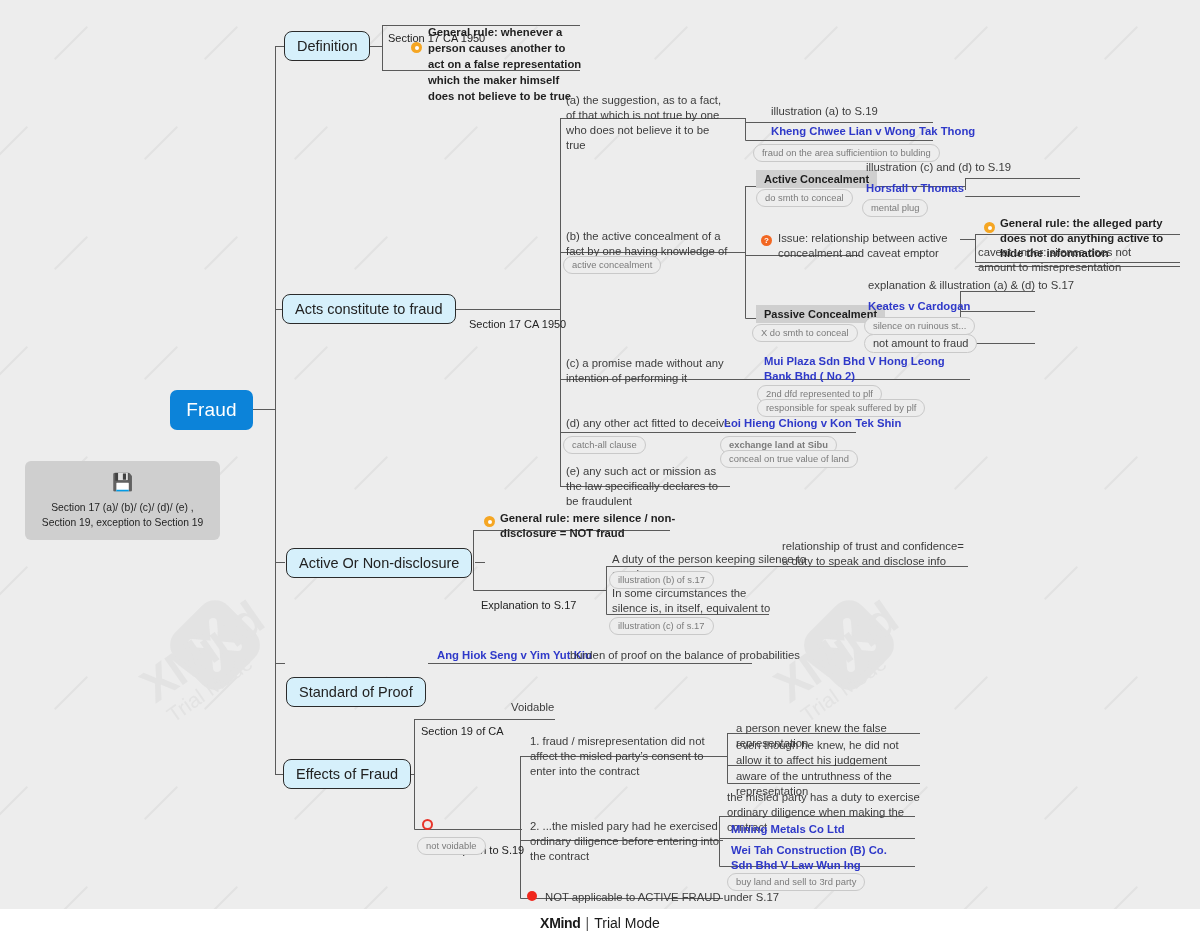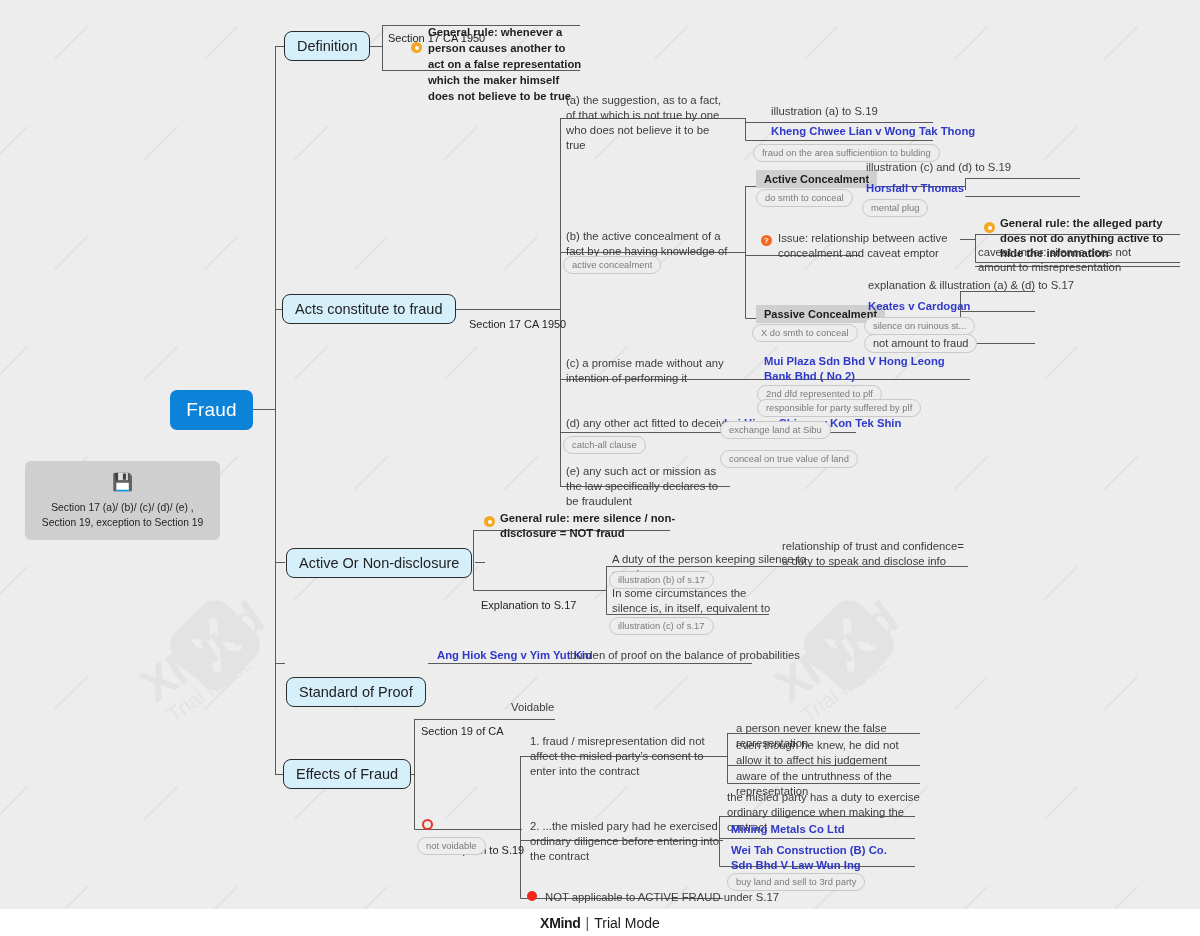--- a/index.html
+++ b/index.html
@@ -438,33 +438,33 @@
   <div class="node sub" style="left:566px;top:356px;width:160px;">
     <span>(c) a promise made without any intention of performing it</span>
   </div>
   <div class="node case" style="left:764px;top:354px;width:200px;">
     <span>Mui Plaza Sdn Bhd V Hong Leong Bank Bhd ( No 2)</span>
   </div>
   <div class="node" style="left:757px;top:383px;">
     <span class="pill">2nd dfd represented to plf</span>
   </div>
   <div class="node" style="left:757px;top:397px;">
-    <span class="pill">responsible for party suffered by plf</span>
+    <span class="pill">responsible for speak suffered by plf</span>
   </div>
 
   <div class="node sub" style="left:566px;top:416px;width:170px;">
     <span>(d) any other act fitted to  deceive</span>
   </div>
   <div class="node" style="left:563px;top:434px;">
     <span class="pill">catch-all clause</span>
   </div>
   <div class="node case" style="left:724px;top:416px;">
     <span>Loi Hieng Chiong v Kon Tek Shin</span>
   </div>
-  <div class="node" style="left:720px;top:419px;">
+  <div class="node" style="left:720px;top:434px;font-weight:bold;">
     <span class="pill">exchange land at Sibu</span>
   </div>
   <div class="node" style="left:720px;top:448px;">
     <span class="pill">conceal on true value of land</span>
   </div>
 
   <div class="node sub" style="left:566px;top:464px;width:155px;">
     <span>(e) any such act or mission as the law specifically declares to be fraudulent</span>
   </div>
 

